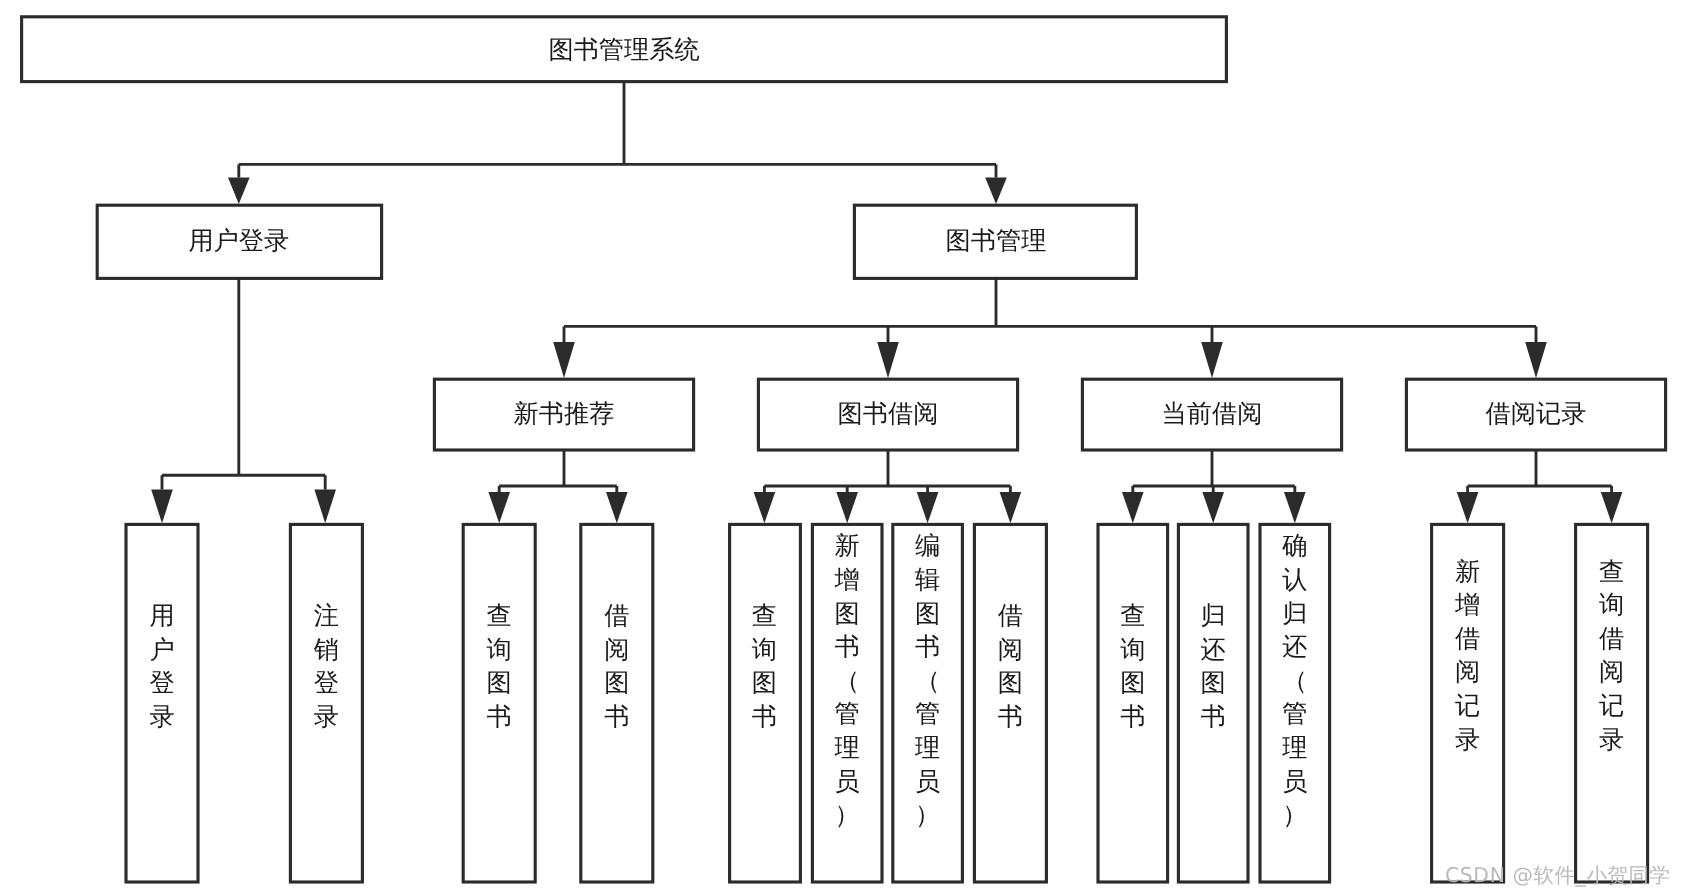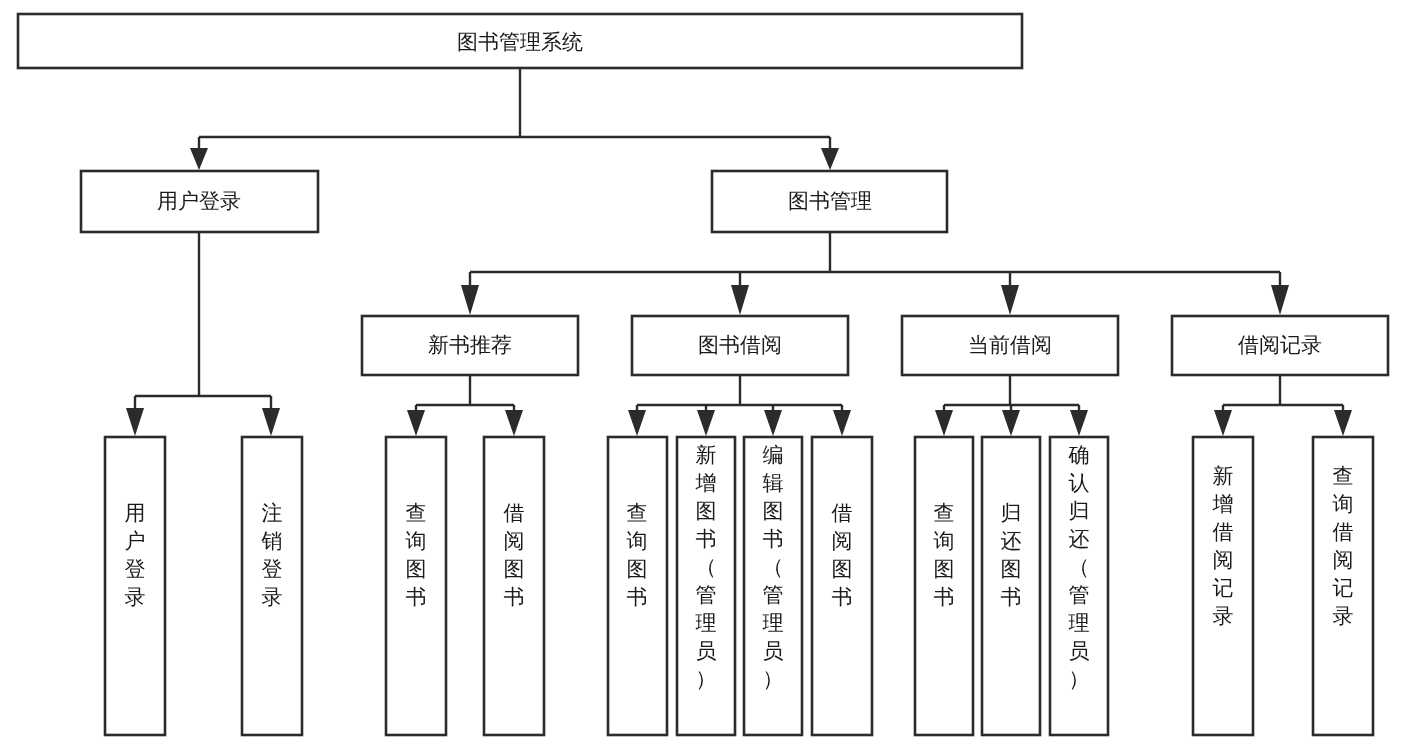--- a/index.html
+++ b/index.html
@@ -230,13 +230,14 @@
       <text class="node-label-v" x="1223" y="483"><tspan x="1223" dy="0">新</tspan><tspan x="1223" dy="28">增</tspan><tspan x="1223" dy="28">借</tspan><tspan x="1223" dy="28">阅</tspan><tspan x="1223" dy="28">记</tspan><tspan x="1223" dy="28">录</tspan></text>
     </g>
 
     <g>
       <rect class="node-rect" x="1313" y="437" width="60" height="298"></rect>
       <text class="node-label-v" x="1343" y="483"><tspan x="1343" dy="0">查</tspan><tspan x="1343" dy="28">询</tspan><tspan x="1343" dy="28">借</tspan><tspan x="1343" dy="28">阅</tspan><tspan x="1343" dy="28">记</tspan><tspan x="1343" dy="28">录</tspan></text>
     </g>
 
   </svg>
 
+  <div class="watermark">CSDN @软件_小贺同学</div>
 </div>
 
 </body></html>

